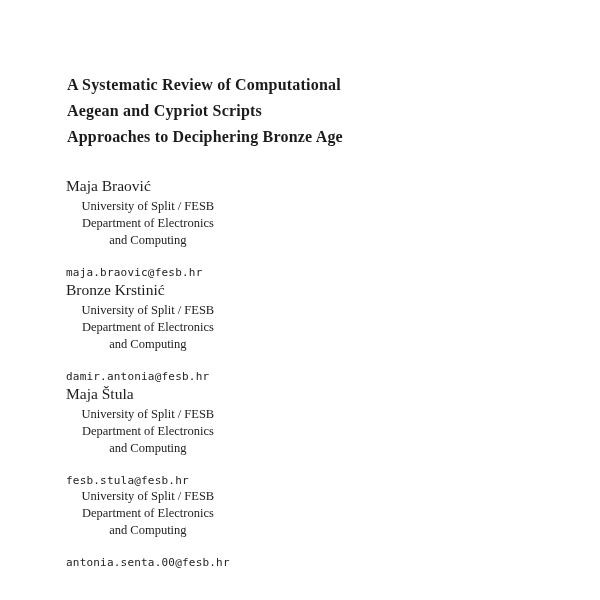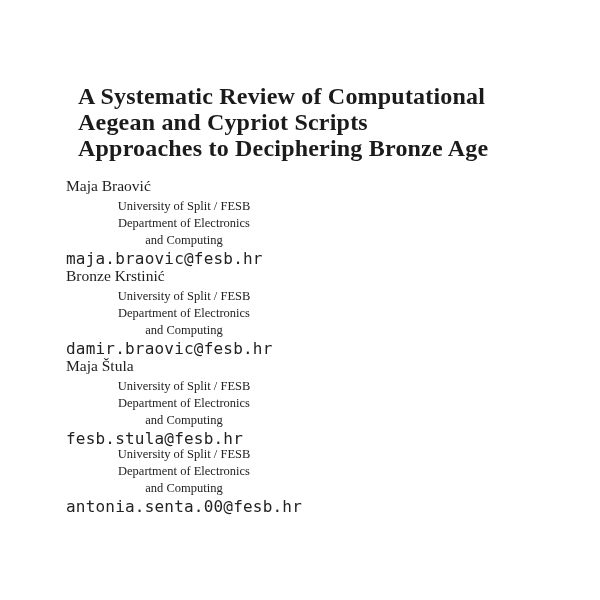--- a/index.html
+++ b/index.html
@@ -18,24 +18,24 @@
     .page {
       position: absolute;
       inset: 0;
       background: #ffffff;
       color: #1d1d1d;
     }
     .title {
       position: absolute;
       left: 66px;
       top: 71px;
-      margin: 12px;
+      margin: 1px;
       font-family: "Liberation Serif", serif;
       font-weight: 700;
-      font-size: 24px;
+      font-size: 16px;
       line-height: 26px;
       letter-spacing: 0.2px;
       color: #1b1b1b;
     }
     .title-line {
       display: block;
       white-space: nowrap;
     }
     .authors {
       position: absolute;
@@ -58,23 +58,23 @@
     .author-affil {
       font-family: "Liberation Serif", serif;
       font-size: 12.5px;
       line-height: 17px;
       color: #222222;
       white-space: nowrap;
       text-align: center;
     }
     .author-email {
       font-family: "DejaVu Sans Mono", monospace;
-      font-size: 16px;
+      font-size: 11px;
       line-height: 15px;
-      margin-top: 2px;
+      margin-top: 16px;
       letter-spacing: 0.2px;
       color: #222222;
       white-space: nowrap;
     }
   </style>
 </head>
 <body>
 
 <div class="viewport">
   <div class="page">
@@ -93,21 +93,21 @@
         <div class="author-affil">Department of Electronics</div>
         <div class="author-affil">and Computing</div>
         <div class="author-email">maja.braovic@fesb.hr</div>
       </div>
 
       <div class="author-block">
         <div class="author-name">Bronze Krstinić</div>
         <div class="author-affil">University of Split / FESB</div>
         <div class="author-affil">Department of Electronics</div>
         <div class="author-affil">and Computing</div>
-        <div class="author-email">damir.braovic@fesb.hr</div>
+        <div class="author-email">damir.antonia@fesb.hr</div>
       </div>
 
       <div class="author-block">
         <div class="author-name">Maja Štula</div>
         <div class="author-affil">University of Split / FESB</div>
         <div class="author-affil">Department of Electronics</div>
         <div class="author-affil">and Computing</div>
         <div class="author-email">fesb.stula@fesb.hr</div>
       </div>
 

